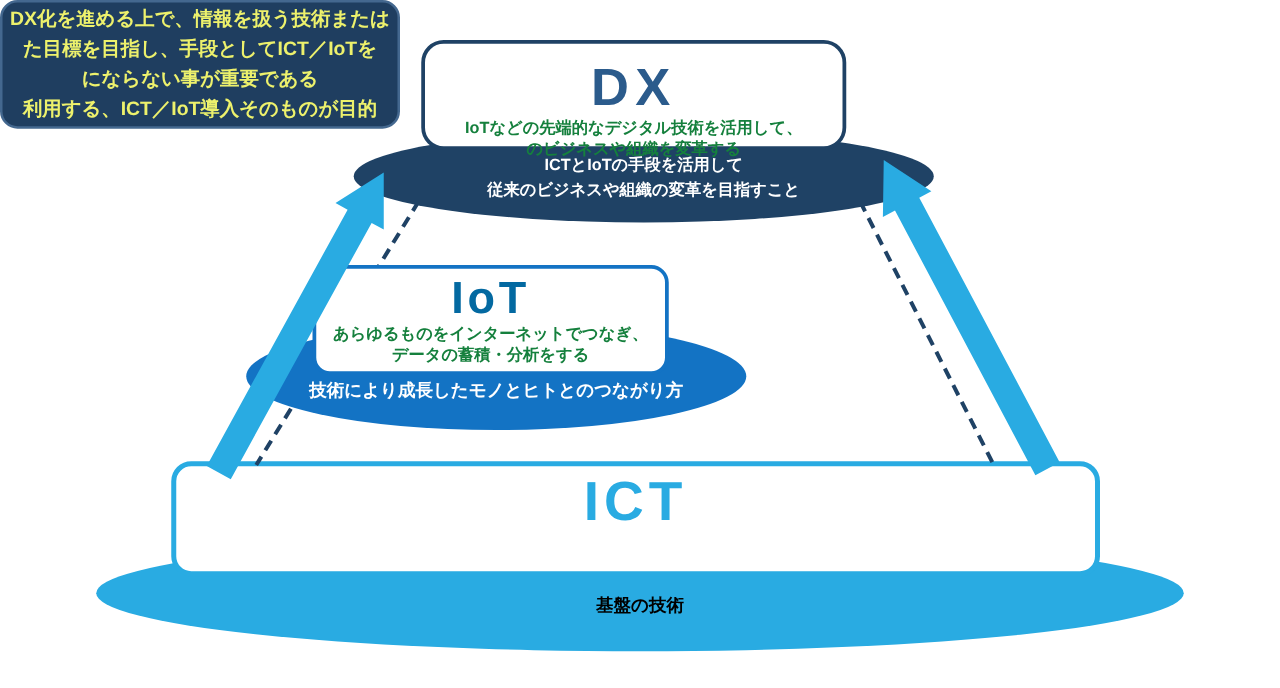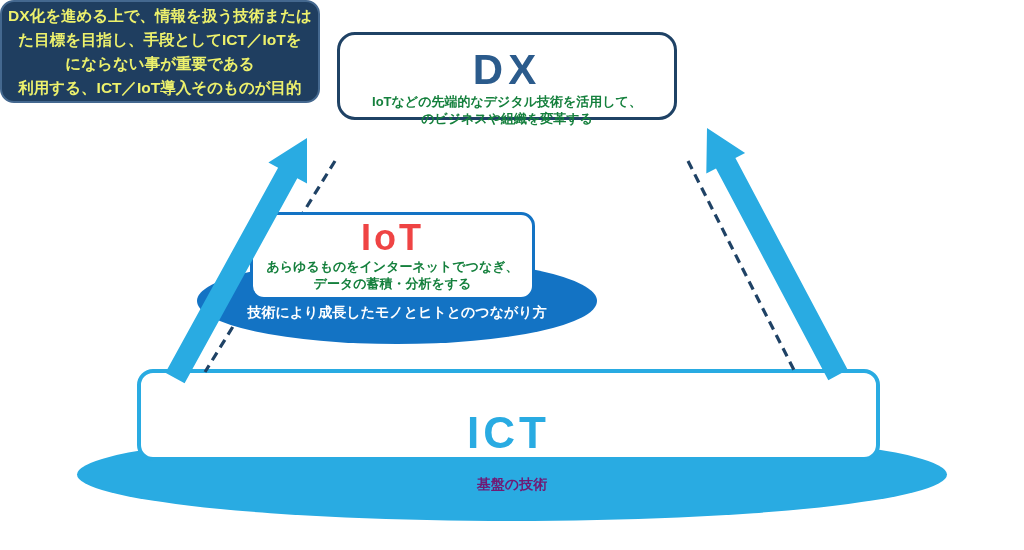--- a/index.html
+++ b/index.html
@@ -9,44 +9,44 @@
   }
   .ellipse{position:absolute;border-radius:50%;}
   .whitebox{
     position:absolute;background:#ffffff;box-sizing:border-box;
     display:flex;flex-direction:column;align-items:center;text-align:center;
   }
   .caption{position:absolute;width:100%;text-align:center;font-weight:bold;}
 
   
   #base-ellipse{left:77px;top:428px;width:870px;height:93px;background:#29ABE2;z-index:1;}
-  #ict-box{left:137px;top:369px;width:743px;height:92px;border:4px solid #29ABE2;border-radius:16px;z-index:2;justify-content:flex-end;}
+  #ict-box{left:137px;top:369px;width:743px;height:92px;border:4px solid #29ABE2;border-radius:16px;z-index:2;}
   #svg-dashed{left:0;top:0;z-index:3;pointer-events:none;}
   #iot-ellipse{left:197px;top:258px;width:400px;height:86px;background:#1373C4;z-index:4;}
   #iot-box{left:250px;top:212px;width:285px;height:88px;border:3px solid #1373C4;border-radius:14px;z-index:5;}
   #dx-ellipse{left:283px;top:104px;width:464px;height:74px;background:#1F4265;z-index:6;}
   #dx-box{left:337px;top:32px;width:340px;height:88px;border:3px solid #1F4265;border-radius:18px;z-index:7;}
   #svg-arrows{left:0;top:0;z-index:8;pointer-events:none;}
   #callout{
     left:633px;top:228px;width:320px;height:103px;background:#1F3E60;
     border:2px solid #44688F;border-radius:14px;box-sizing:border-box;z-index:9;
     display:flex;flex-direction:column;justify-content:center;align-items:center;
     color:#EDF16C;font-weight:bold;font-size:15.5px;line-height:24px;text-align:center;
   }
 
   
   .title{font-weight:bold;}
   #dx-title{font-size:42px;line-height:46px;letter-spacing:5px;color:#2B5B8C;padding-top:12px;}
-  #iot-title{font-size:36px;line-height:40px;letter-spacing:3px;color:#ef4444;padding-top:3px;}
+  #iot-title{font-size:36px;line-height:40px;letter-spacing:3px;color:#0369a1;padding-top:3px;}
   #ict-title{font-size:44px;line-height:48px;letter-spacing:4px;color:#29ABE2;padding-top:5px;}
   .desc{font-size:13px;line-height:17px;font-weight:bold;color:#15803d;}
   #ict-desc{margin-top:7px;}
   #dx-caption{top:18px;color:#ffffff;font-size:13px;line-height:20px;}
   #iot-caption{top:46px;color:#ffffff;font-size:14px;text-align:center;}
-  #base-caption{top:48px;color:#701a75;font-size:14px;}
+  #base-caption{top:48px;color:#000000;font-size:14px;}
 
   svg{position:absolute;display:block;}
   .arrow{fill:#29ABE2;}
   .dashed{stroke:#1F4265;stroke-width:3.2;stroke-dasharray:9 6;fill:none;}
 </style>
 </head>
 <body>
 
 <div id="stage">
 
@@ -66,20 +66,26 @@
   <div id="iot-ellipse" class="ellipse">
     <div id="iot-caption" class="caption">技術により成長したモノとヒトとのつながり方</div>
   </div>
 
   <div id="iot-box" class="whitebox">
     <div id="iot-title" class="title">IoT</div>
     <div class="desc">あらゆるものをインターネットでつなぎ、</div>
     <div class="desc">データの蓄積・分析をする</div>
   </div>
 
+  <div id="dx-ellipse" class="ellipse">
+    <div id="dx-caption" class="caption">
+      <div>ICTとIoTの手段を活用して</div>
+      <div>従来のビジネスや組織の変革を目指すこと</div>
+    </div>
+  </div>
 
   <div id="dx-box" class="whitebox">
     <div id="dx-title" class="title">DX</div>
     <div class="desc">IoTなどの先端的なデジタル技術を活用して、</div>
     <div class="desc">のビジネスや組織を変革する</div>
   </div>
 
   <svg id="svg-arrows" width="1024" height="550" viewBox="0 0 1024 550">
     <polygon class="arrow" points="165.4,372.7 278.1,167.7 268.4,162.4 307,138 307.0,183.6 297.3,178.3 184.6,383.3"></polygon>
     <polygon class="arrow" points="828.3,380.2 716.0,168.4 706.3,173.6 707,128 745.1,153.0 735.4,158.1 847.7,369.8"></polygon>

